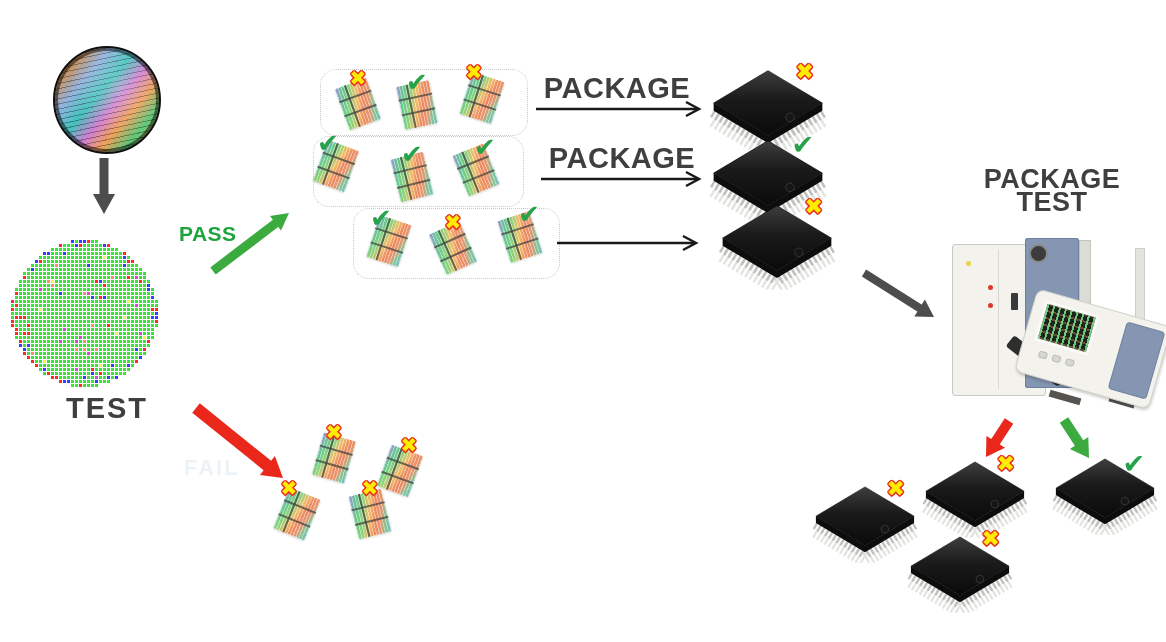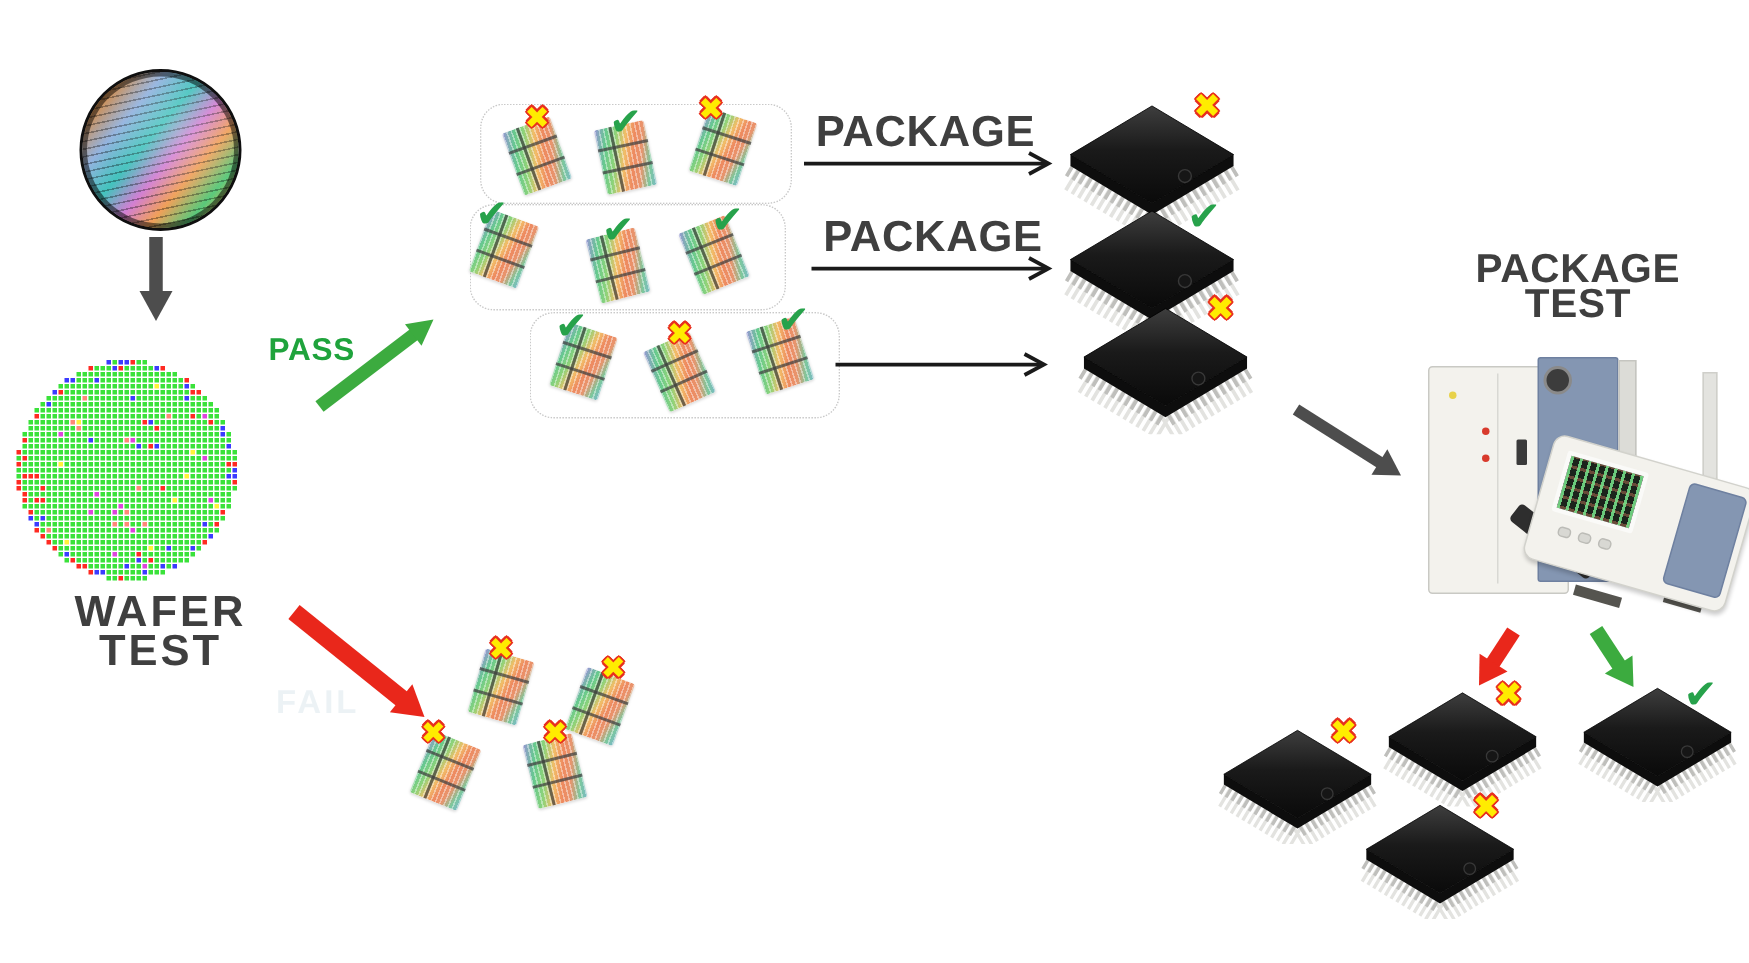--- a/index.html
+++ b/index.html
@@ -1497,21 +1497,20 @@
       <i style="width: 3px; height: 3px; visibility: hidden;"></i>
       <i style="width: 3px; height: 3px; visibility: hidden;"></i>
       <i style="width: 3px; height: 3px; visibility: hidden;"></i>
       <i style="width: 3px; height: 3px; visibility: hidden;"></i>
       <i style="width: 3px; height: 3px; visibility: hidden;"></i>
       <i style="width: 3px; height: 3px; visibility: hidden;"></i>
       <i style="width: 3px; height: 3px; visibility: hidden;"></i>
     </div>
 
   <div class="heading h-wafer-test">
-    <div>WAFER</div>
     <div>TEST</div>
   </div>
   <div class="h-pass">PASS</div>
   <div class="h-fail-faint">FAIL</div>
   <div class="heading h-package-row r1">PACKAGE</div>
   <div class="heading h-package-row r2">PACKAGE</div>
   <div class="heading h-package-test">
     <div>PACKAGE</div>
     <div>TEST</div>
   </div>

